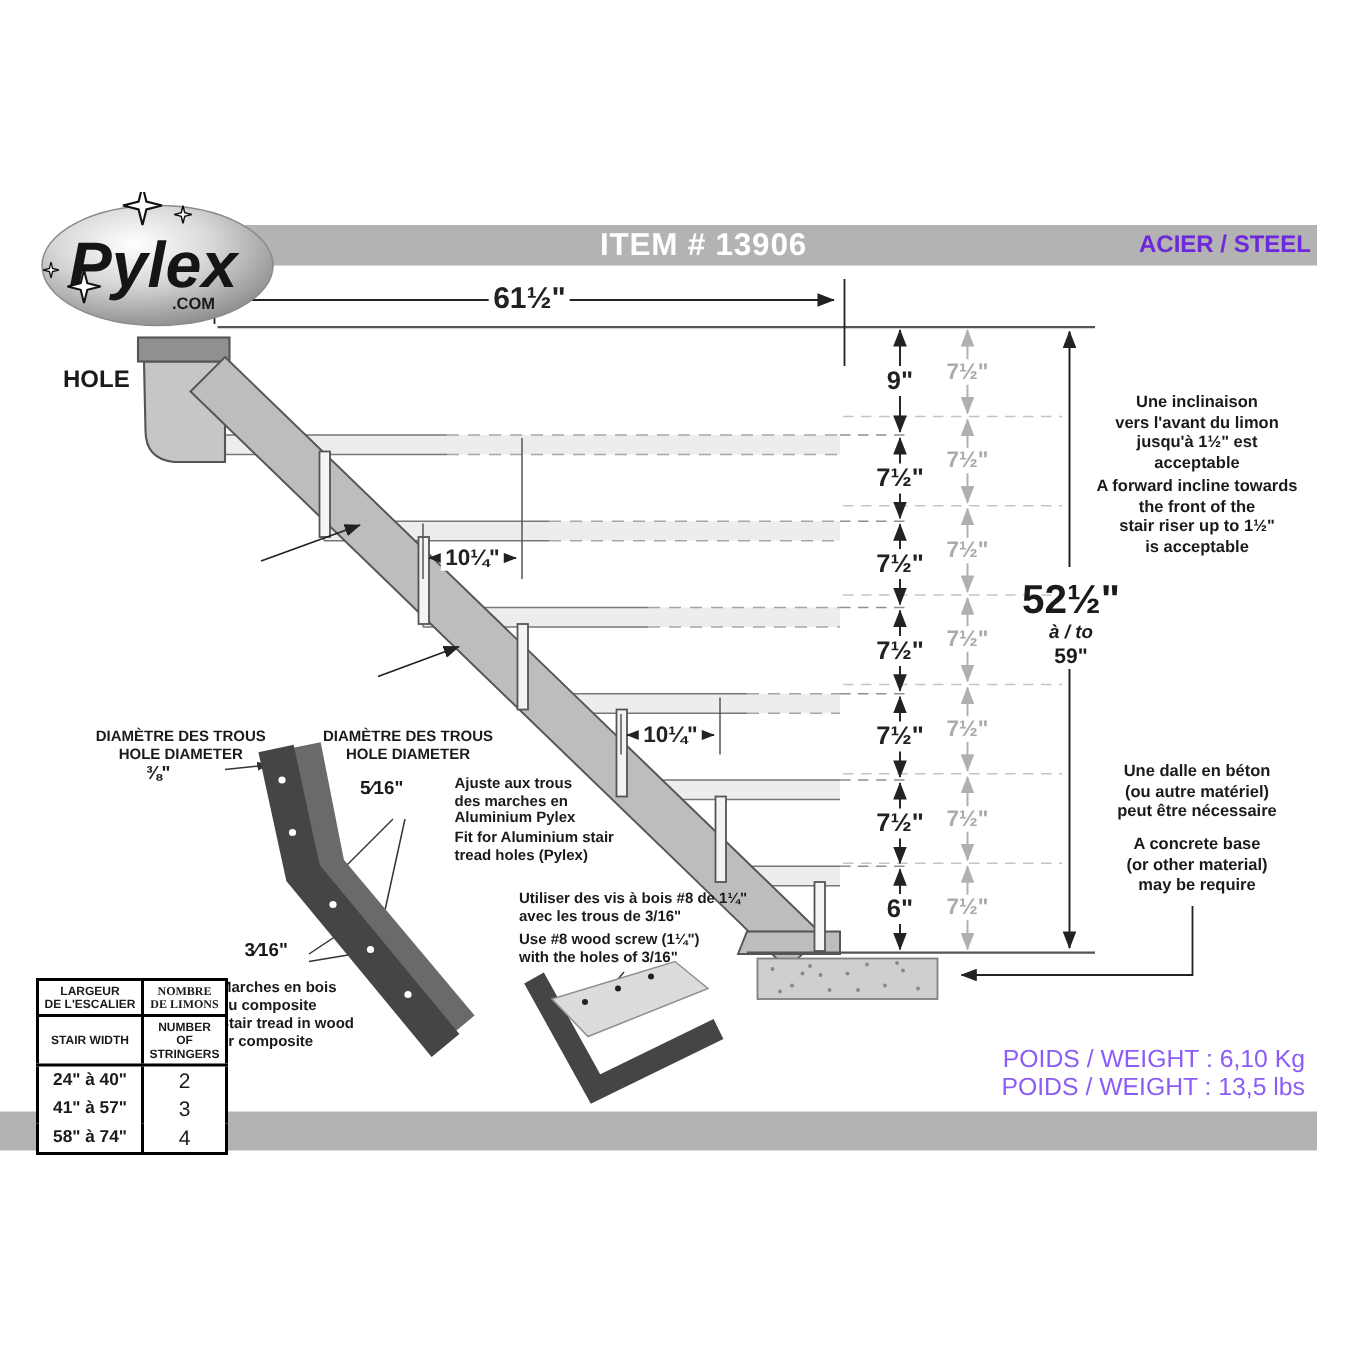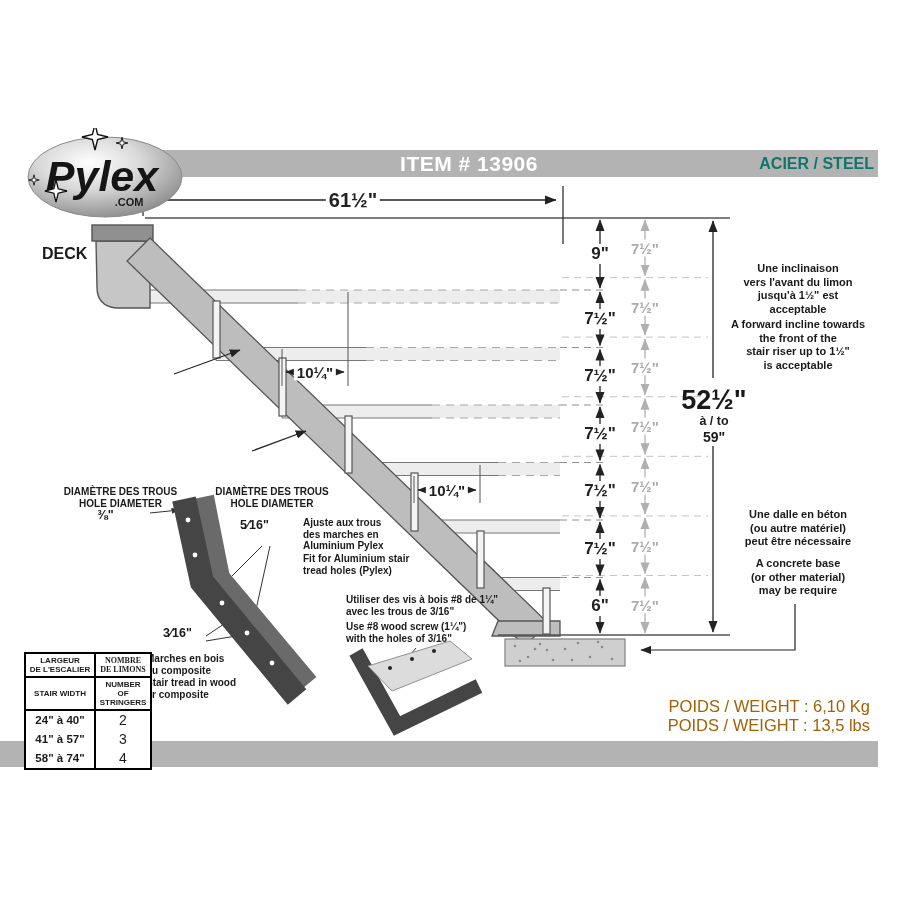--- a/index.html
+++ b/index.html
@@ -4,29 +4,29 @@
 <style>
   html,body{margin:0;padding:0;background:#fff;}
   .page{position:relative;width:900px;height:900px;background:#fff;overflow:hidden;
         font-family:"Liberation Sans", sans-serif;color:#1a1a1a;}
   .abs{position:absolute;}
   svg{display:block;}
   .bar{position:absolute;left:60px;top:150px;width:818px;height:27px;background:#b3b3b3;}
   .bar-item{position:absolute;left:0;top:0;width:100%;height:39px;line-height:27px;
             text-align:center;color:#fff;font-weight:bold;font-size:21px;letter-spacing:.5px;}
   .bar-mat{position:absolute;right:26px;top:150px;height:19px;line-height:27px;
-           font-weight:bold;font-size:16px;color:#0f766e;}
+           font-weight:bold;font-size:16px;color:#6d28d9;}
   .bottombar{position:absolute;left:0;top:741px;width:878px;height:26px;background:#b3b3b3;}
   .ctr{transform:translate(-50%,-50%);text-align:center;white-space:pre-line;}
   .dim{font-weight:bold;background:#fff;padding:0 3px;white-space:nowrap;color:#222;}
   .dimg{color:#ababab;}
   .lbl{font-weight:bold;white-space:pre-line;}
   .small{font-weight:bold;font-size:10px;line-height:11.5px;white-space:pre-line;text-align:left;}
   .note{font-weight:bold;font-size:11px;line-height:13.5px;text-align:center;white-space:pre-line;width:160px;}
-  .wt{font-size:16.5px;line-height:19px;color:#a16207;text-align:right;}
+  .wt{font-size:16.5px;line-height:19px;color:#8b5cf6;text-align:right;}
   table.str{border-collapse:collapse;border:2px solid #000;background:#fff;}
   table.str td{border-left:2px solid #000;text-align:center;vertical-align:middle;padding:2px 3px;}
   table.str td:first-child{border-left:none;margin-left:24px;}
   table.str tr.h1 td, table.str tr.h2 td{border-bottom:2px solid #000;font-weight:bold;
         font-size:8px;line-height:9px;white-space:pre-line;}
   table.str tr.d td{border-bottom:none;font-weight:bold;font-size:11.5px;line-height:15px;white-space:nowrap;}
   table.str tr.d td:last-child{font-weight:normal;font-size:14px;}
 </style>
 </head>
 <body>
@@ -222,21 +222,21 @@
       <path d="M356,652 L397,726 L479,686" stroke="#454545" stroke-width="15" fill="none"></path>
       <polygon points="368,666 450,641 472,659 392,691" fill="#dcdcdc" stroke="#909090" stroke-width="1"></polygon>
       <g fill="#222">
           <circle cx="390" cy="668" r="2"></circle>
           <circle cx="412" cy="659" r="2"></circle>
           <circle cx="434" cy="651" r="2"></circle>
         </g>
     </g>
   </svg>
 
-  <div class="abs lbl" style="left:42px;top:245px;font-size:16px;z-index:2;">DECK</div>
+  <div class="abs lbl" style="left:42px;top:245px;font-size:16px;z-index:2;">HOLE</div>
 
   <div class="abs ctr dim" style="left:353px;top:200px;font-size:20px;z-index:2;">61½"</div>
 
   <div class="abs ctr dim" style="left:600px;top:254px;font-size:17px;z-index:2;">9"</div>
   <div class="abs ctr dim" style="left:600px;top:319px;font-size:17px;z-index:2;">7½"</div>
   <div class="abs ctr dim" style="left:600px;top:376px;font-size:17px;z-index:2;">7½"</div>
   <div class="abs ctr dim" style="left:600px;top:434px;font-size:17px;z-index:2;">7½"</div>
   <div class="abs ctr dim" style="left:600px;top:491px;font-size:17px;z-index:2;">7½"</div>
   <div class="abs ctr dim" style="left:600px;top:549px;font-size:17px;z-index:2;">7½"</div>
   <div class="abs ctr dim" style="left:600px;top:606px;font-size:17px;z-index:2;">6"</div>
@@ -246,21 +246,21 @@
   <div class="abs ctr dim dimg" style="left:645px;top:367px;font-size:15px;z-index:2;">7½"</div>
   <div class="abs ctr dim dimg" style="left:645px;top:426px;font-size:15px;z-index:2;">7½"</div>
   <div class="abs ctr dim dimg" style="left:645px;top:486px;font-size:15px;z-index:2;">7½"</div>
   <div class="abs ctr dim dimg" style="left:645px;top:546px;font-size:15px;z-index:2;">7½"</div>
   <div class="abs ctr dim dimg" style="left:645px;top:605px;font-size:15px;z-index:2;">7½"</div>
 
   <div class="abs ctr dim" style="left:315px;top:372px;font-size:15px;z-index:2;">10¼"</div>
   <div class="abs ctr dim" style="left:447px;top:490px;font-size:15px;z-index:2;">10¼"</div>
 
   <div class="abs ctr" style="left:714px;top:400px;font-size:27px;font-weight:bold;z-index:2;">52½"</div>
-  <div class="abs ctr" style="left:714px;top:421px;font-size:12.5px;font-weight:600;z-index:2;">à / to</div>
+  <div class="abs ctr" style="left:714px;top:421px;font-size:12.5px;font-weight:600;z-index:2;font-style:italic;">à / to</div>
   <div class="abs ctr" style="left:714px;top:437px;font-size:14px;font-weight:bold;z-index:2;">59"</div>
 
 
   <div class="abs lbl" style="left:48px;top:486px;width:145px;font-size:10px;line-height:12px;text-align:center;z-index:2;">DIAMÈTRE DES TROUS
 HOLE DIAMETER</div>
   <div class="abs lbl" style="left:58px;top:508px;width:95px;font-size:12.5px;text-align:center;z-index:2;">⅜"</div>
   <div class="abs lbl" style="left:213px;top:486px;width:118px;font-size:10px;line-height:12px;text-align:center;z-index:2;">DIAMÈTRE DES TROUS
 HOLE DIAMETER</div>
   <div class="abs lbl" style="left:240px;top:518px;font-size:12.5px;z-index:2;">5⁄16"</div>
   <div class="abs lbl" style="left:163px;top:626px;font-size:12.5px;z-index:2;">3⁄16"</div>

